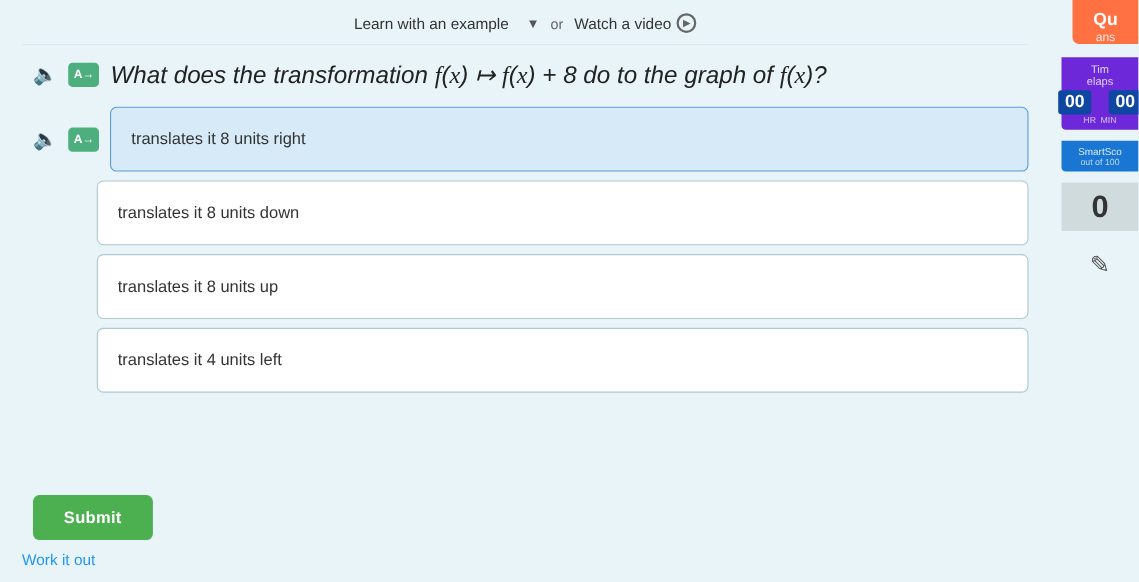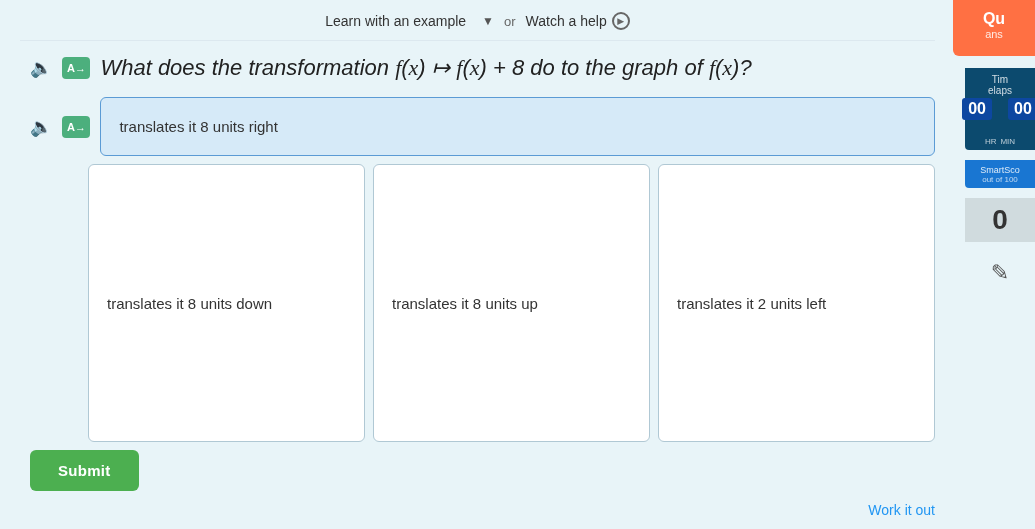--- a/index.html
+++ b/index.html
@@ -113,21 +113,21 @@
     }
 
     .question-text .math {
       font-style: italic;
       font-family: 'Times New Roman', serif;
     }
 
     .answer-options {
       flex: 1;
       display: flex;
-      flex-direction: row;
+      flex-direction: column;
       gap: 8px;
       margin-left: 68px;
     }
 
     .answer-option {
       background: white;
       border: 1.5px solid #b0c8d4;
       border-radius: 6px;
       padding: 20px 18px;
       font-size: 15px;
@@ -169,21 +169,21 @@
       border: none;
       border-radius: 6px;
       padding: 12px 28px;
       font-size: 15px;
       font-weight: bold;
       cursor: pointer;
       letter-spacing: 0.3px;
     }
 
     .bottom-text {
-      text-align: right;
+      text-align: left;
       margin-top: 10px;
     }
 
     .work-it-out {
       color: #2196f3;
       font-size: 14px;
       cursor: pointer;
       text-decoration: none;
       font-weight: 500;
     }
@@ -197,24 +197,24 @@
     
     .right-sidebar {
       width: 80px;
       background: transparent;
       display: flex;
       flex-direction: column;
       align-items: flex-end;
     }
 
     .sidebar-top {
-      width: 82px;
+      width: 60px;
       background: #ff7043;
       border-bottom-left-radius: 6px;
-      padding: 10px 8px 16px 8px;
+      padding: 10px 8px 0 8px;
       text-align: center;
     }
 
     .sidebar-top .qu-text {
       font-size: 16px;
       font-weight: bold;
       color: white;
     }
 
     .sidebar-top .ans-text {
@@ -225,21 +225,21 @@
     .sidebar-middle {
       width: 70px;
       display: flex;
       flex-direction: column;
       align-items: center;
       padding-top: 12px;
       gap: 10px;
     }
 
     .timer-box {
-      background: #0c4a6e;
+      background: #6d28d9;
       color: white;
       width: 70px;
       padding: 6px 4px 4px 4px;
       border-radius: 0 0 0 4px;
       text-align: center;
     }
 
     .timer-label {
       font-size: 10px;
       color: rgba(255,255,255,0.8);
@@ -260,21 +260,21 @@
       padding: 2px 6px;
       border-radius: 3px;
     }
 
     .timer-units {
       display: flex;
       justify-content: center;
       gap: 4px;
       font-size: 8px;
       color: rgba(255,255,255,0.7);
-      margin-top: 17px;
+      margin-top: 1px;
     }
 
     .smart-score-box {
       background: #1976d2;
       color: white;
       width: 70px;
       padding: 5px 4px 4px 4px;
       border-radius: 0 0 0 4px;
       text-align: center;
     }
@@ -314,21 +314,21 @@
 
 <div class="main-content">
 
   <div class="top-bar">
     <button class="learn-example-btn">
       <span>Learn with an example</span>
       <span class="chevron">▼</span>
     </button>
     <span class="or-text">or</span>
     <button class="watch-video-btn">
-      <span>Watch a help</span>
+      <span>Watch a video</span>
       <span class="circle-play">▶</span>
     </button>
   </div>
 
   <div class="question-row">
     <span class="speaker-icon">🔈</span>
     <span class="translate-icon">A→</span>
     <span class="question-text">
       What does the transformation <span class="math">f</span>(<span class="math">x</span>) ↦ <span class="math">f</span>(<span class="math">x</span>) + 8 do to the graph of <span class="math">f</span>(<span class="math">x</span>)?
     </span>
@@ -338,21 +338,21 @@
     <span class="speaker-icon">🔈</span>
     <span class="translate-icon">A→</span>
     <div class="first-option-wrapper">
       <button class="answer-option selected">translates it 8 units right</button>
     </div>
   </div>
 
   <div class="answer-options">
     <button class="answer-option">translates it 8 units down</button>
     <button class="answer-option">translates it 8 units up</button>
-    <button class="answer-option">translates it 2 units left</button>
+    <button class="answer-option">translates it 4 units left</button>
   </div>
 
   <div class="submit-area">
     <button class="submit-btn">Submit</button>
   </div>
 
   <div class="bottom-text">
     <div>
       <a class="work-it-out" href="#">Work it out</a>
     </div>

